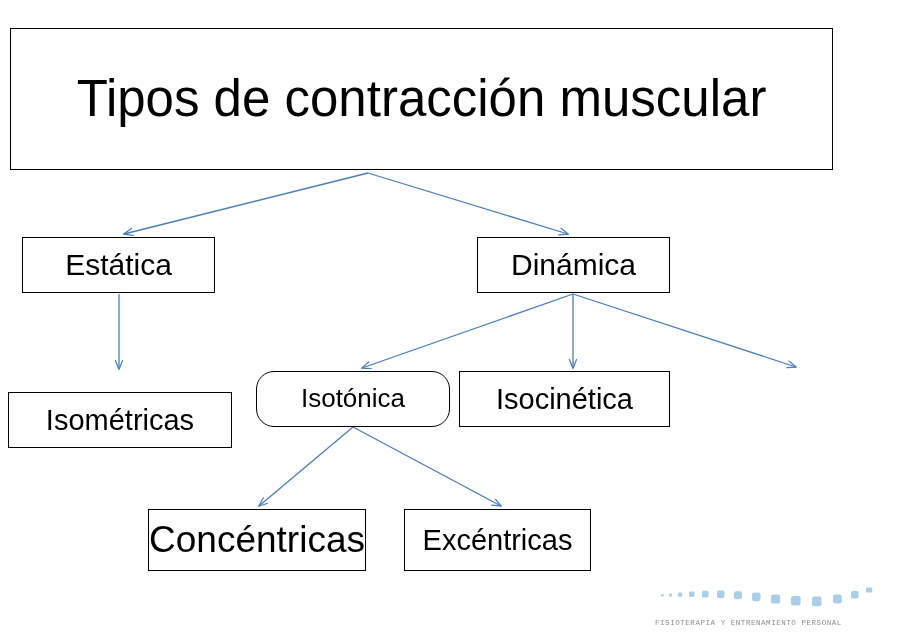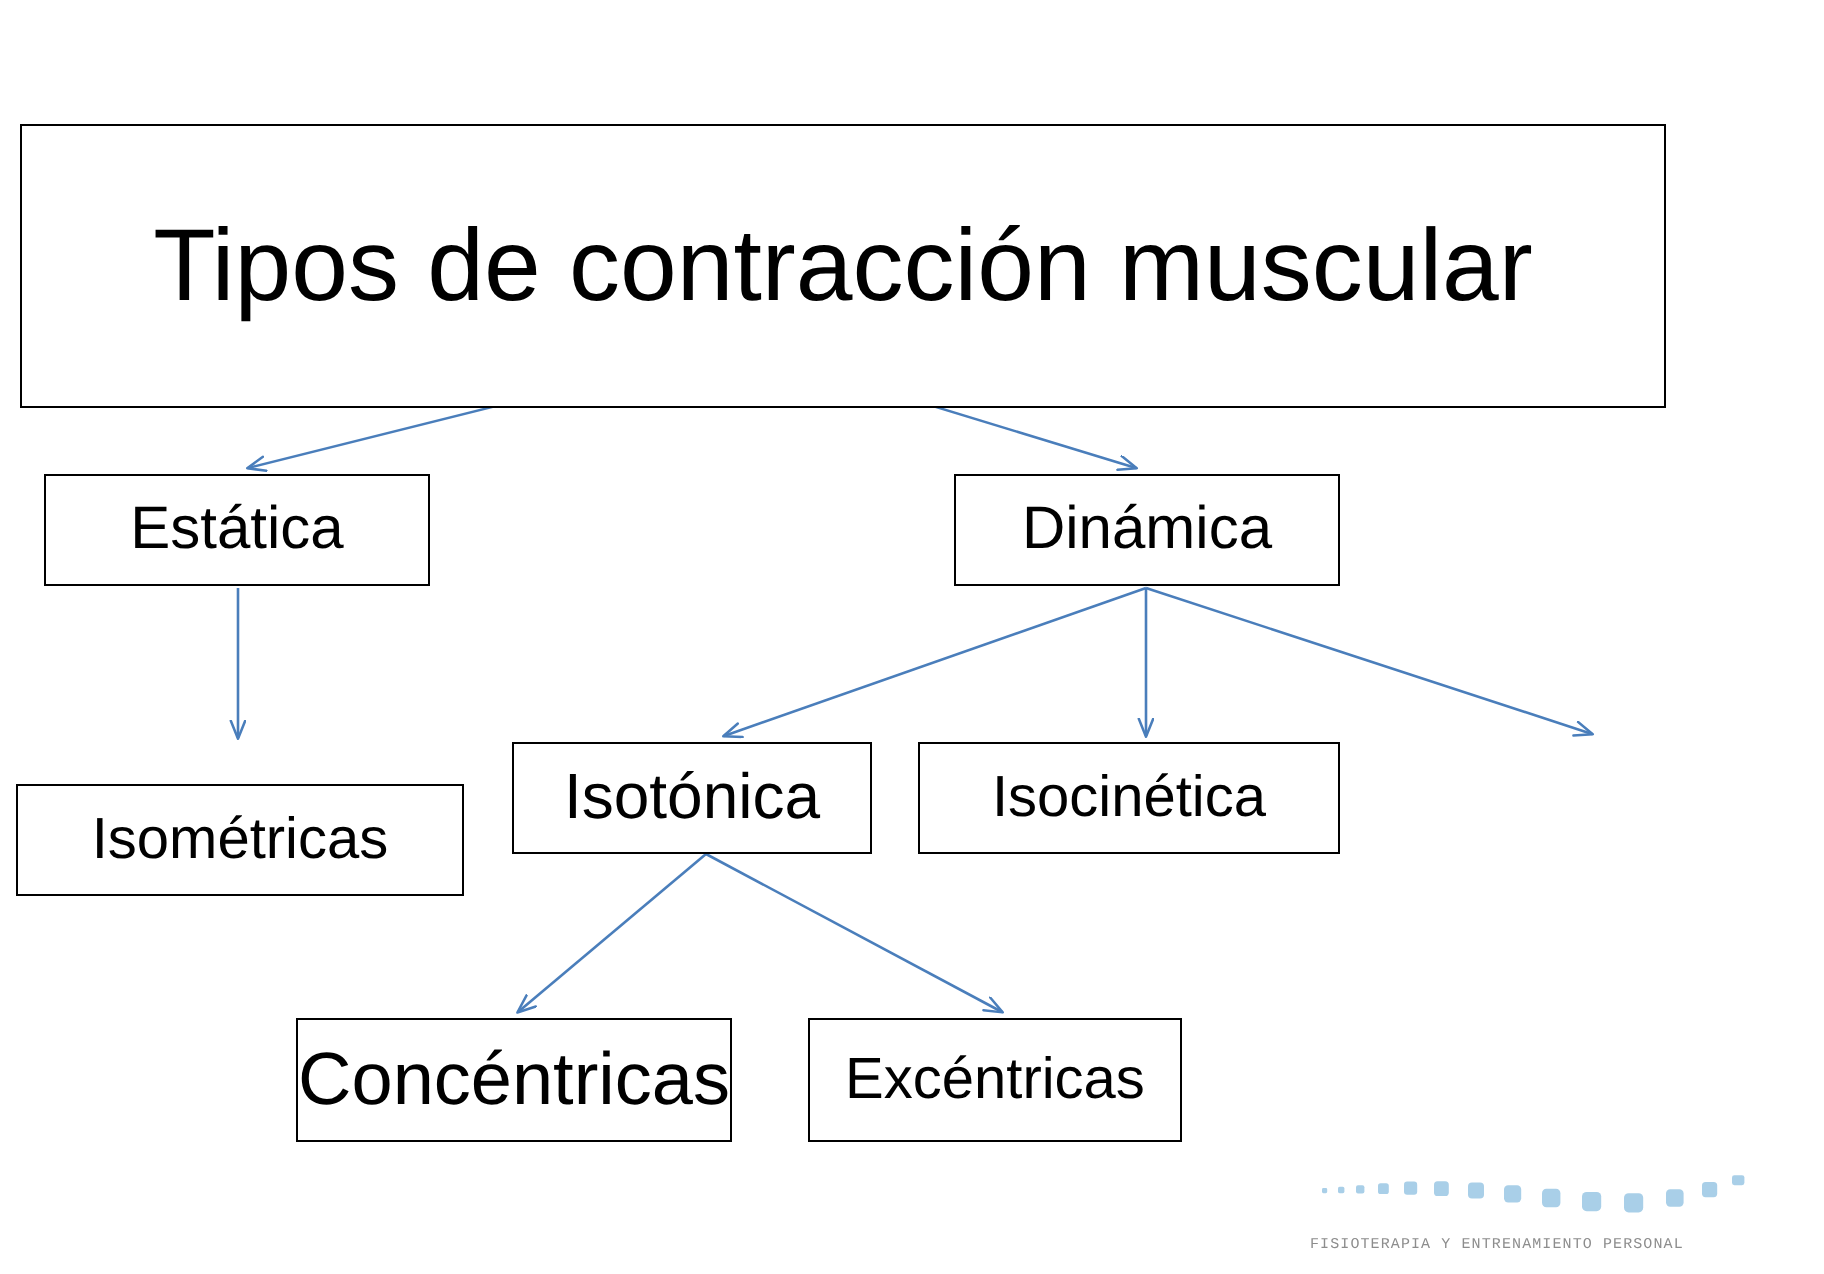--- a/index.html
+++ b/index.html
@@ -40,21 +40,20 @@
     line-height: 1.05;
     white-space: nowrap;
     z-index: 3;
   }
   .node-title {
     left: 10px;
     top: 28px;
     width: 823px;
     height: 142px;
     font-size: 51px;
-    margin-top: 34px;
   }
   .node-estatica {
     left: 22px;
     top: 237px;
     width: 193px;
     height: 56px;
     font-size: 30px;
   }
   .node-dinamica {
     left: 477px;
@@ -67,23 +66,24 @@
     left: 8px;
     top: 372px;
     width: 224px;
     height: 56px;
     font-size: 29px;
     margin-top: 20px;
   }
   .node-isotonica {
     left: 256px;
     top: 371px;
-    width: 180px;
-    height: 56px;
-    font-size: 32px;
+    width: 194px;
+    height: 56px;
+    font-size: 26px;
+    border-radius: 18px;
   }
   .node-isocinetica {
     left: 459px;
     top: 371px;
     width: 211px;
     height: 56px;
     font-size: 29px;
   }
   .node-auxotonica {
     left: 681px;

